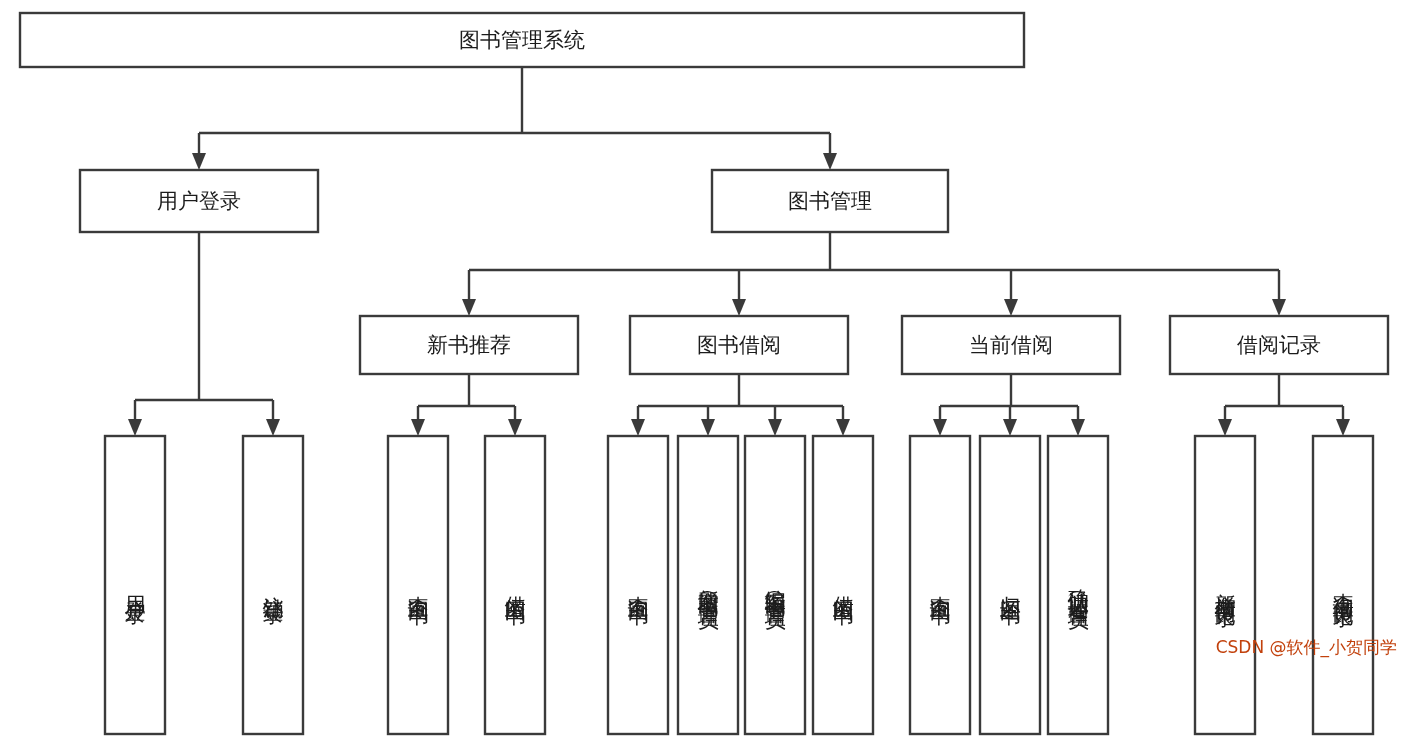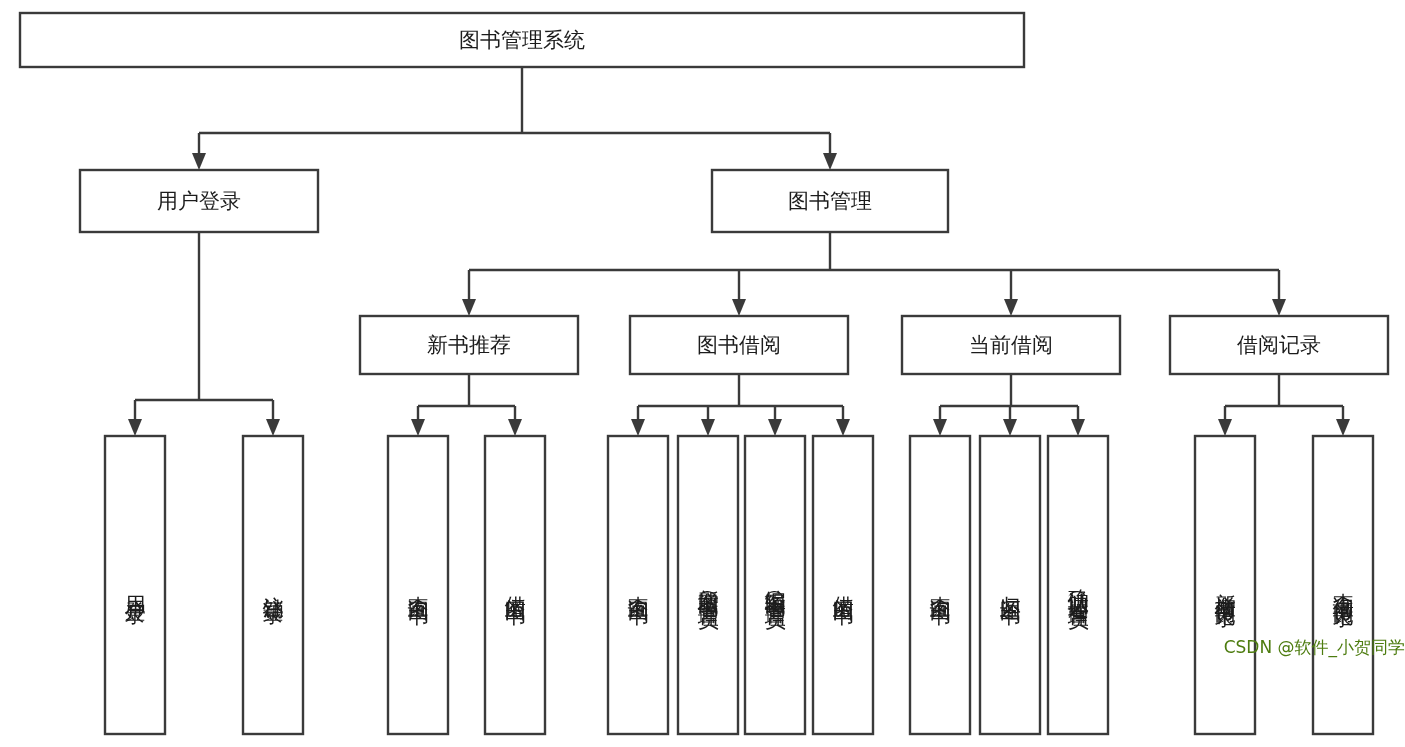--- a/index.html
+++ b/index.html
@@ -58,25 +58,25 @@
     font-family: "DejaVu Sans", "Liberation Sans", sans-serif;
     font-size: 21px;
     line-height: 1.08;
     letter-spacing: 3px;
     color: #1c1c1c;
     white-space: nowrap;
     pointer-events: none;
   }
   .watermark {
     position: absolute;
-    right: 0;
+    right: 8px;
     bottom: 4px;
     font-family: "DejaVu Sans", "Liberation Sans", sans-serif;
     font-size: 17px;
-    color: #4d7c0f;
+    color: #c2410c;
     white-space: nowrap;
   }
 </style>
 </head>
 <body>
 
 <div id="diagram-root">
 
   <svg class="diagram-canvas" id="diagram-svg" viewBox="0 0 1405 747" xmlns="http://www.w3.org/2000/svg">
       <g>

